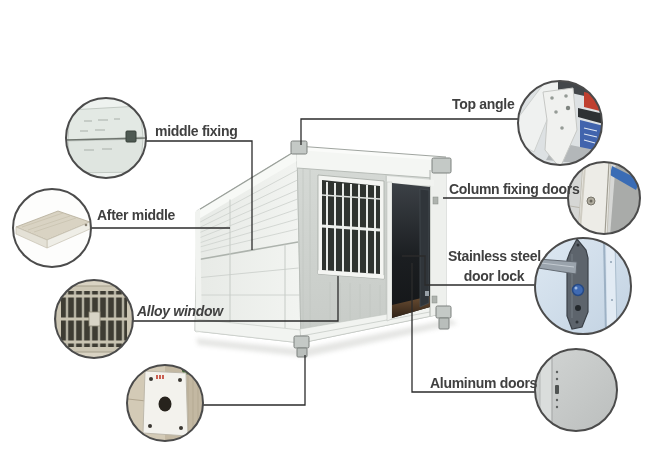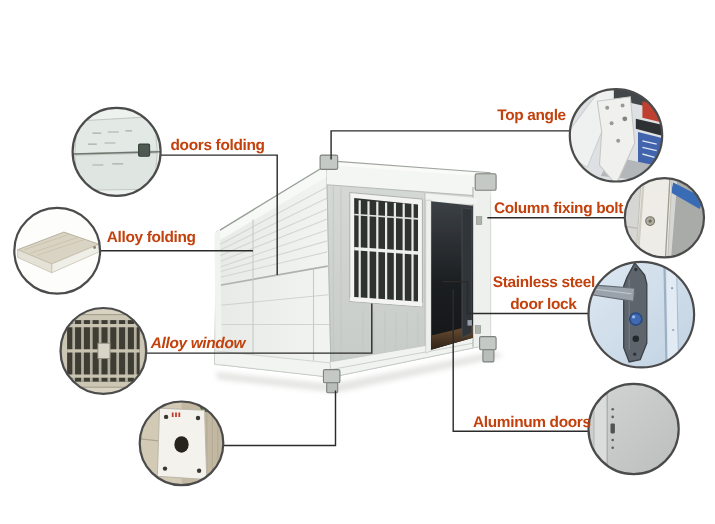--- a/index.html
+++ b/index.html
@@ -1,20 +1,20 @@
 <!DOCTYPE html>
 <html><head>
 <meta charset="utf-8">
 <style>
   html,body{margin:0;padding:0;background:#ffffff;}
   #stage{position:relative;width:650px;height:476px;background:#ffffff;overflow:hidden;
          font-family:"Liberation Sans","DejaVu Sans",sans-serif;}
   #art{position:absolute;left:0;top:0;}
   .label{position:absolute;font-weight:700;font-size:14px;line-height:16px;
-         color:#c2410c;letter-spacing:-0.3px;white-space:nowrap;}
+         color:#404040;letter-spacing:-0.3px;white-space:nowrap;}
   .label2{text-align:center;white-space:nowrap;}
 </style>
 </head>
 <body>
 
 <div id="stage">
 
 <svg id="art" width="650" height="476" viewBox="0 0 650 476">
   <defs>
     <linearGradient id="doorGrad" x1="0" y1="0" x2="0" y2="1">
@@ -260,24 +260,24 @@
       <circle cx="557" cy="372" r="1.2" fill="#5d6160"></circle>
           <circle cx="557" cy="379" r="1.2" fill="#5d6160"></circle>
       <rect x="555" y="385" width="4" height="9" rx="1" fill="#4f5352"></rect>
       <circle cx="557" cy="400" r="1.2" fill="#5d6160"></circle>
           <circle cx="557" cy="407" r="1.2" fill="#5d6160"></circle>
     </g>
     <circle cx="576" cy="390" r="41" fill="none" stroke="#4b4b4b" stroke-width="2"></circle>
   </g>
 </svg>
 
-  <div class="label" style="left:155px;top:123px;">doors folding</div>
-  <div class="label" style="left:97px;top:207px;">Alloy folding</div>
+  <div class="label" style="left:155px;top:123px;">middle fixing</div>
+  <div class="label" style="left:97px;top:207px;">After middle</div>
   <div class="label" style="left:137px;top:303px;font-style:italic;">Alloy window</div>
   <div class="label" style="left:452px;top:96px;">Top angle</div>
-  <div class="label" style="left:449px;top:181px;">Column fixing bolt</div>
+  <div class="label" style="left:449px;top:181px;">Column fixing doors</div>
   <div class="label label2" style="left:448px;top:248px;width:92px;">
     <div>Stainless steel</div>
     <div style="margin-top:4px;">door lock</div>
   </div>
   <div class="label" style="left:430px;top:375px;">Aluminum doors</div>
 
 </div>
 
 </body></html>

